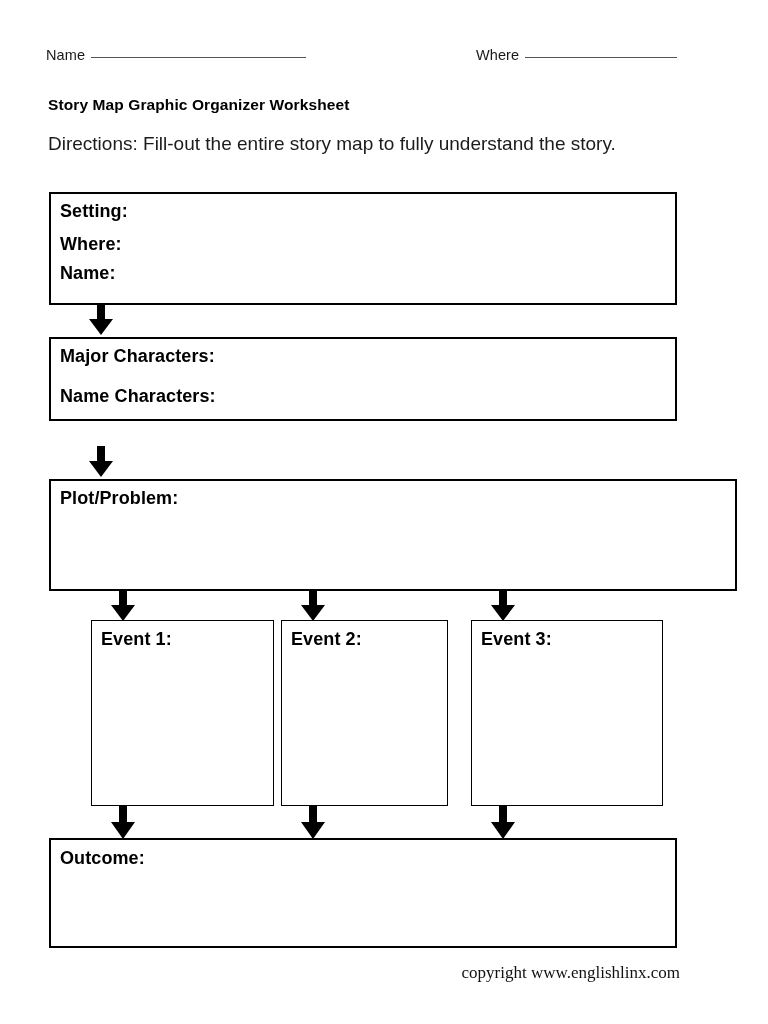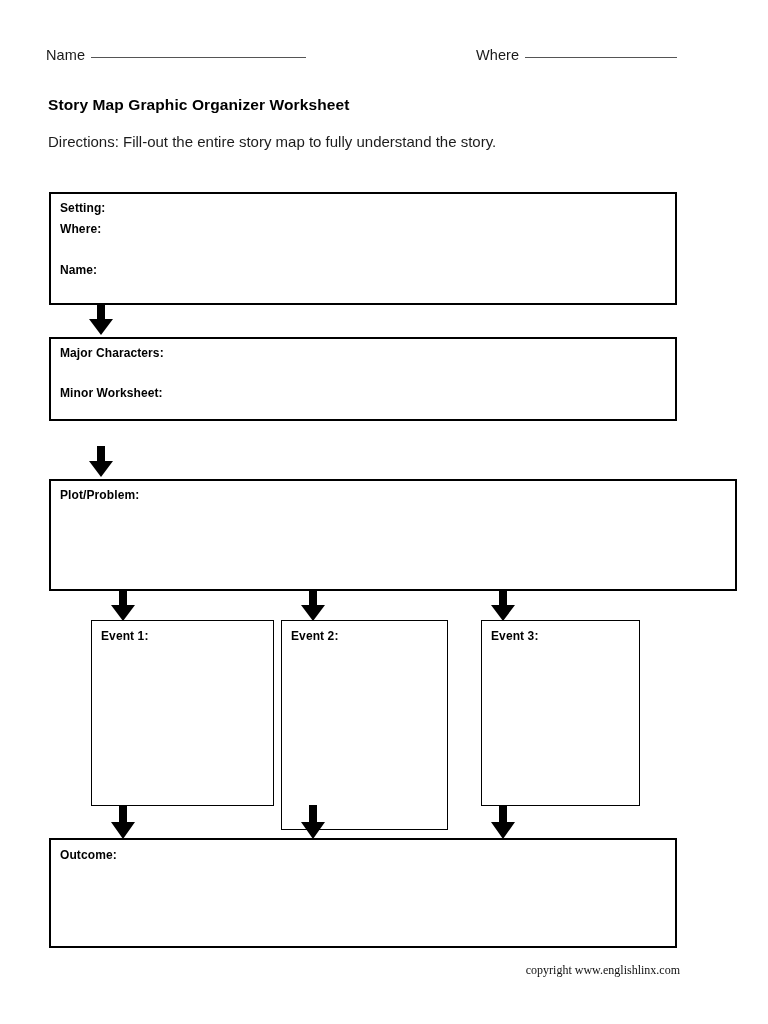--- a/index.html
+++ b/index.html
@@ -57,61 +57,61 @@
     top: 96px;
     font-size: 15.5px;
     font-weight: bold;
     letter-spacing: 0.1px;
     white-space: nowrap;
   }
   .directions {
     position: absolute;
     left: 48px;
     top: 133px;
-    font-size: 15px;
+    font-size: 19px;
     color: #1c1c1c;
     white-space: nowrap;
   }
 
   
   .box {
     position: absolute;
     border: 2px solid #000000;
     background: #ffffff;
     box-sizing: border-box;
   }
   .box-thin { border-width: 1.5px; }
 
   .box-label {
     position: absolute;
-    font-size: 12px;
+    font-size: 18px;
     font-weight: bold;
     white-space: nowrap;
     letter-spacing: 0.1px;
   }
 
   
   #box-setting { left: 49px; top: 192px; width: 628px; height: 113px; }
   #lbl-setting { left: 9px;  top: 7px; }
-  #lbl-where   { left: 9px;  top: 28px; }
+  #lbl-where   { left: 9px;  top: 40px; }
   #lbl-when    { left: 9px;  top: 69px; }
 
   
   #box-characters { left: 49px; top: 337px; width: 628px; height: 84px; }
   #lbl-major { left: 9px; top: 7px; }
   #lbl-minor { left: 9px; top: 47px; }
 
   
   #box-plot { left: 49px; top: 479px; width: 688px; height: 112px; }
   #lbl-plot { left: 9px; top: 7px; }
 
   
   #box-event-1 { left: 91px;  top: 620px; width: 183px; height: 186px; }
-  #box-event-2 { left: 281px; top: 620px; width: 167px; height: 210px; }
-  #box-event-3 { left: 481px; top: 620px; width: 159px; height: 186px; }
+  #box-event-2 { left: 281px; top: 620px; width: 167px; height: 186px; }
+  #box-event-3 { left: 471px; top: 620px; width: 192px; height: 186px; }
   .lbl-event { left: 9px; top: 8px; }
 
   
   #box-outcome { left: 49px; top: 838px; width: 628px; height: 110px; }
   #lbl-outcome { left: 9px; top: 8px; }
 
   
   .arrow {
     position: absolute;
     width: 26px;
@@ -129,21 +129,21 @@
   #arrow-event-1-to-outcome { left: 110px; top: 805px; height: 35px; }
   #arrow-event-2-to-outcome { left: 300px; top: 805px; height: 35px; }
   #arrow-event-3-to-outcome { left: 490px; top: 805px; height: 35px; }
 
   
   .footer {
     position: absolute;
     right: 88px;
     top: 963px;
     font-family: "Liberation Serif", serif;
-    font-size: 12px;
+    font-size: 17px;
     color: #111111;
     white-space: nowrap;
   }
 </style>
 </head>
 <body>
 
 <div class="page">
 
   <div class="hdr-row">
@@ -165,21 +165,21 @@
   </div>
 
   <div class="arrow" id="arrow-setting-to-characters">
     <svg viewBox="0 0 26 32" preserveAspectRatio="none">
       <polygon points="9,0 17,0 17,15 25,15 13,31 1,15 9,15" fill="#000000"></polygon>
     </svg>
   </div>
 
   <div class="box" id="box-characters">
     <div class="box-label" id="lbl-major">Major Characters:</div>
-    <div class="box-label" id="lbl-minor">Minor Worksheet:</div>
+    <div class="box-label" id="lbl-minor">Name Characters:</div>
   </div>
 
   <div class="arrow" id="arrow-characters-to-plot">
     <svg viewBox="0 0 26 32" preserveAspectRatio="none">
       <polygon points="9,0 17,0 17,15 25,15 13,31 1,15 9,15" fill="#000000"></polygon>
     </svg>
   </div>
 
   <div class="box" id="box-plot">
     <div class="box-label" id="lbl-plot">Plot/Problem:</div>

